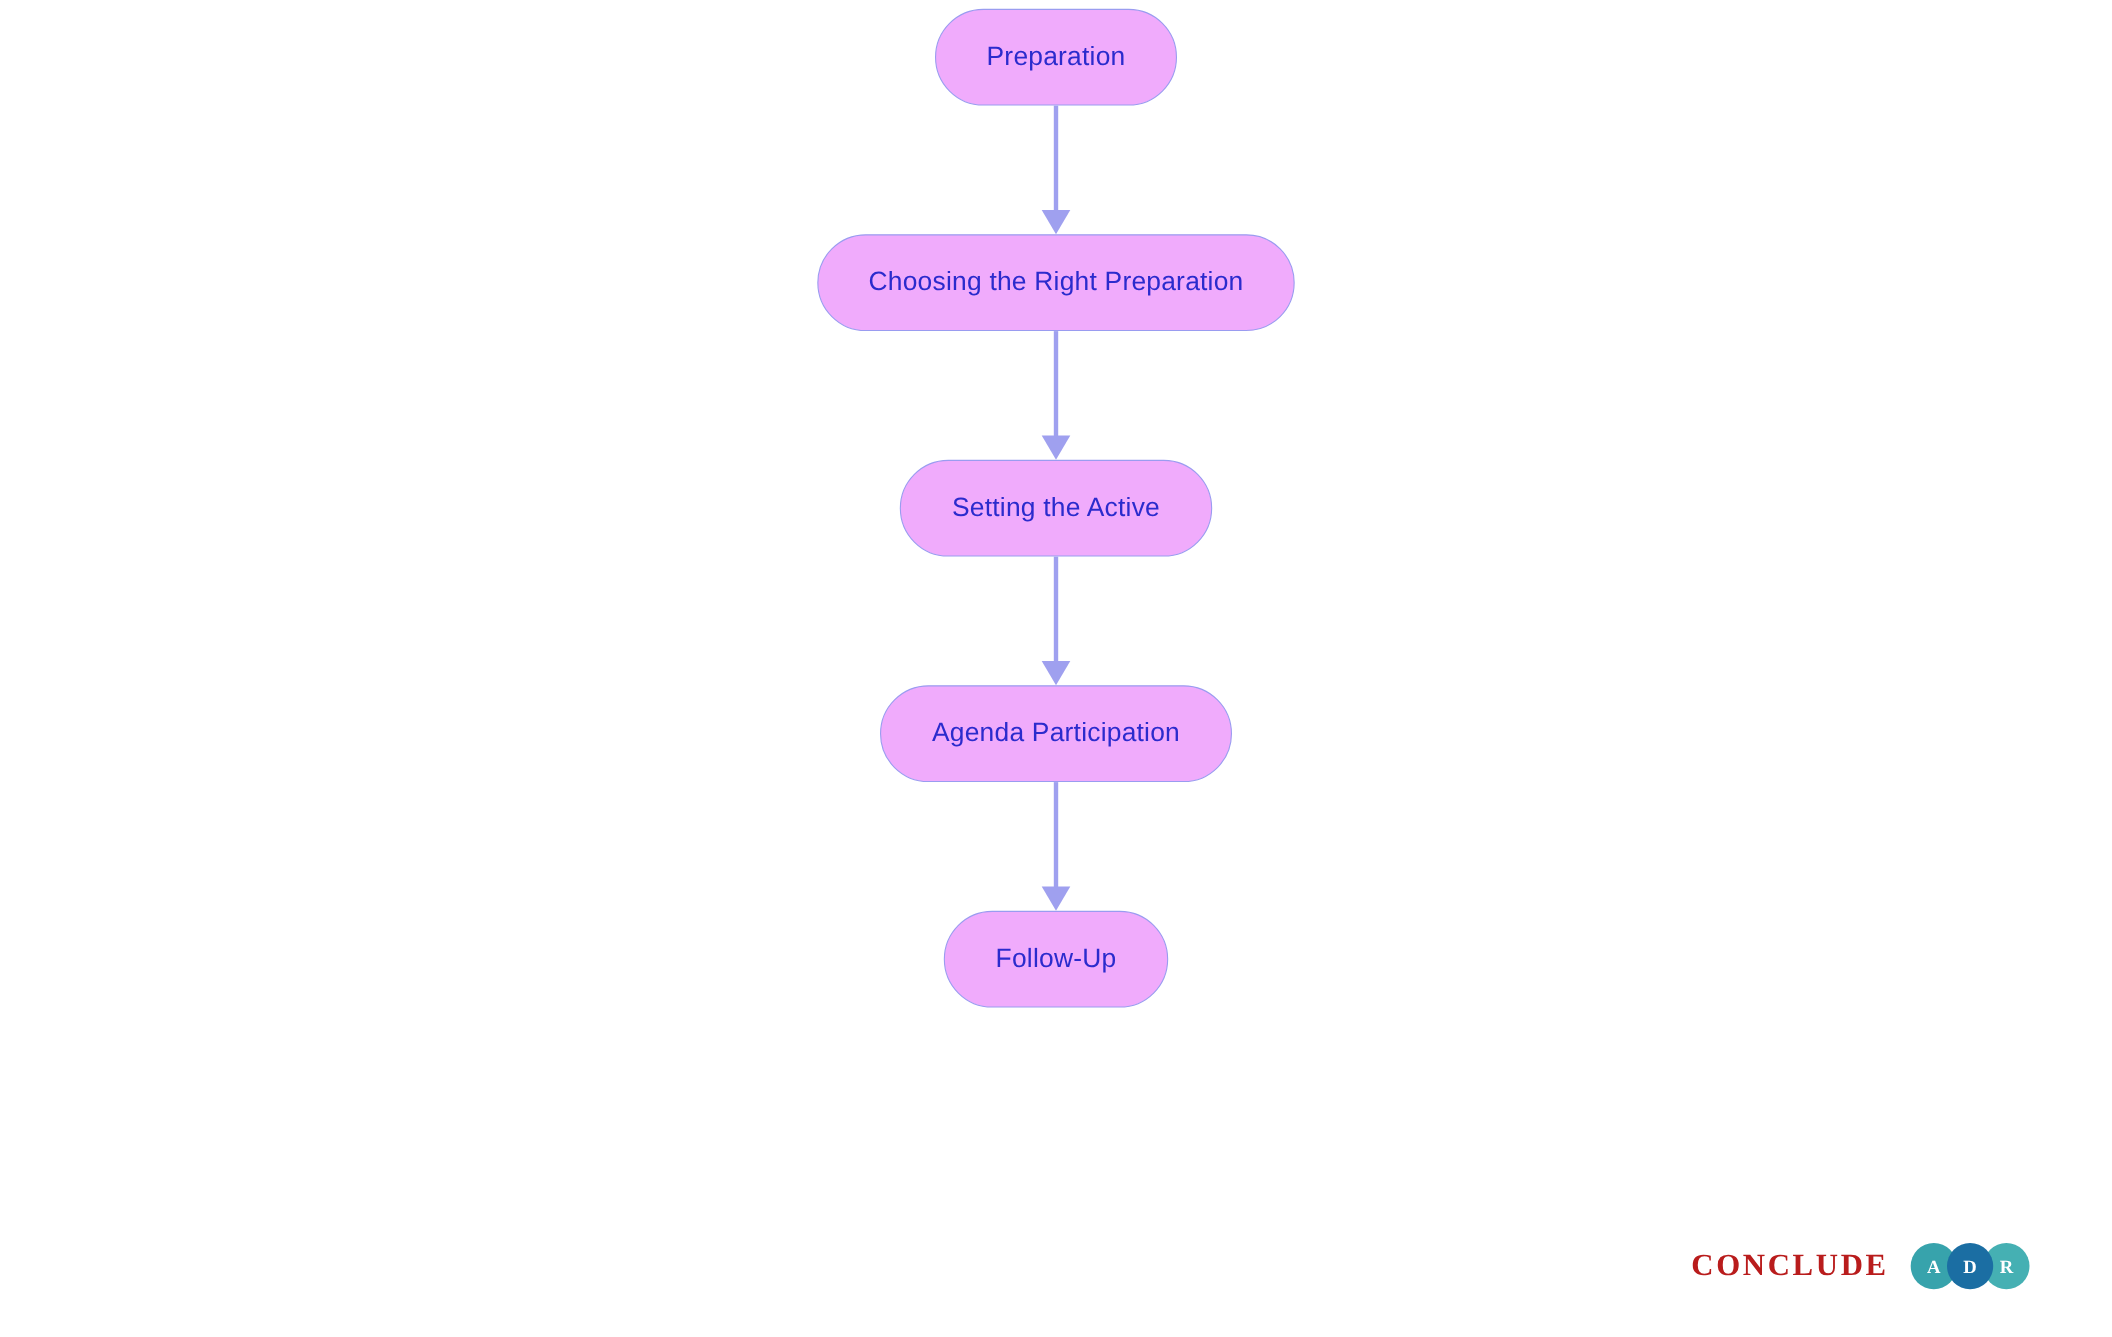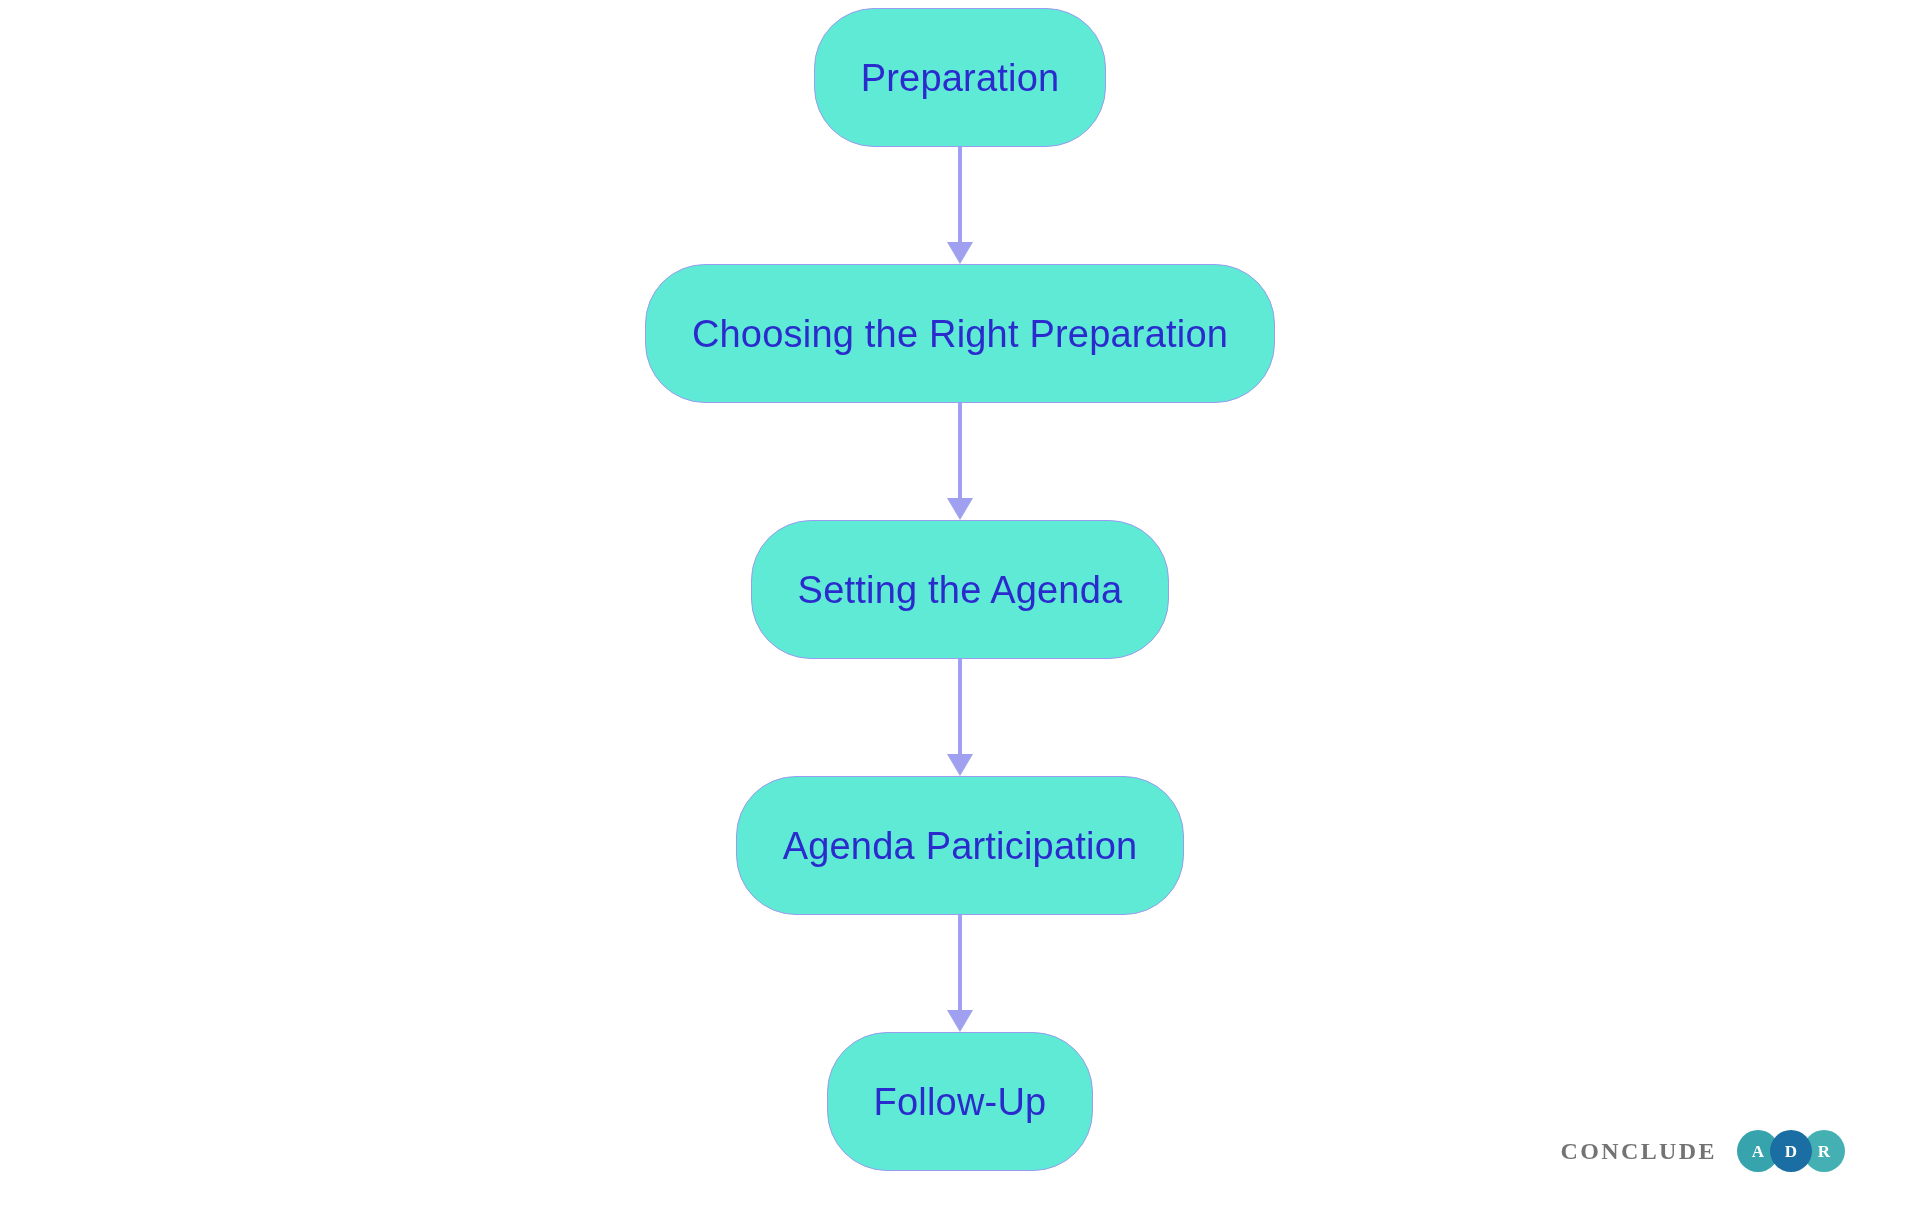--- a/index.html
+++ b/index.html
@@ -28,29 +28,29 @@
     left: 0;
     top: 0;
     width: 1920px;
     display: flex;
     flex-direction: column;
     align-items: center;
   }
 
   .node {
     box-sizing: border-box;
-    height: 139px;
-    background: #5eead4;
+    height: 88px;
+    background: #f0abfc;
     border: 1.6px solid #9a9cf0;
     border-radius: 60px;
     display: flex;
     align-items: center;
     justify-content: center;
     color: #2b2bcd;
-    font-size: 38px;
+    font-size: 24px;
     font-weight: 400;
     letter-spacing: 0.2px;
     white-space: nowrap;
     padding: 0 46px;
   }
 
   .node-label {
     display: block;
     line-height: 1;
   }
@@ -90,24 +90,24 @@
     position: absolute;
     right: 75px;
     bottom: 43px;
     display: flex;
     align-items: center;
     gap: 20px;
   }
 
   .brand-wordmark {
     font-family: "Liberation Serif", serif;
-    font-size: 24px;
+    font-size: 28px;
     font-weight: 700;
     letter-spacing: 2.4px;
-    color: #737373;
+    color: #b91c1c;
     line-height: 1;
   }
 
   .brand-circles {
     display: flex;
     align-items: center;
   }
 
   .brand-circle {
     width: 42px;
@@ -146,21 +146,21 @@
     <div class="node">
       <span class="node-label">Choosing the Right Preparation</span>
     </div>
 
     <div class="connector">
       <span class="connector-line"></span>
       <span class="connector-head"></span>
     </div>
 
     <div class="node">
-      <span class="node-label">Setting the Agenda</span>
+      <span class="node-label">Setting the Active</span>
     </div>
 
     <div class="connector">
       <span class="connector-line"></span>
       <span class="connector-head"></span>
     </div>
 
     <div class="node">
       <span class="node-label">Agenda Participation</span>
     </div>

